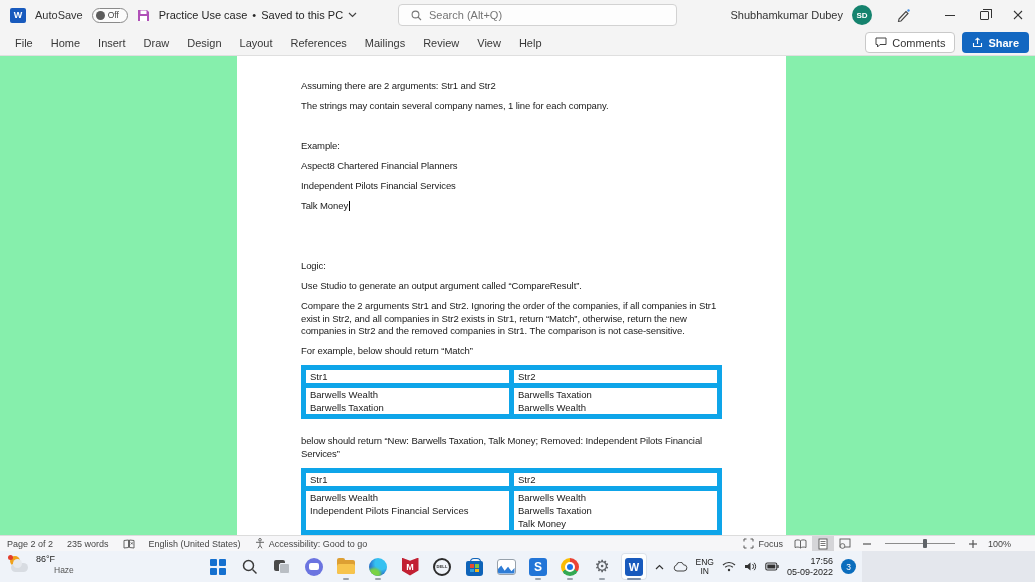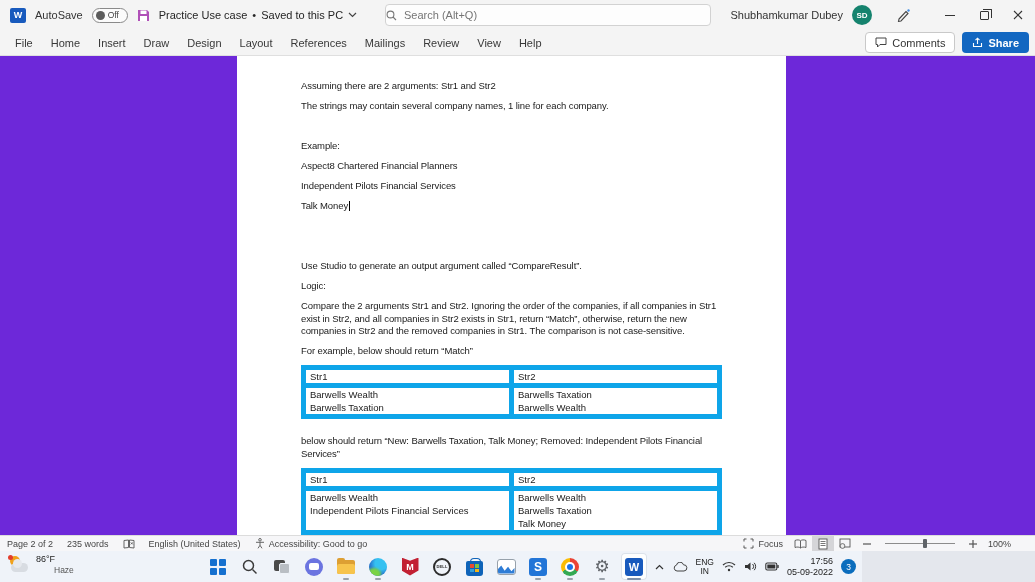--- a/index.html
+++ b/index.html
@@ -9,40 +9,40 @@
   
   .titlebar { position:absolute; left:0; top:0; width:1035px; height:30px; background:#f4f4f4; display:flex; align-items:center; }
   .tb-left { display:flex; align-items:center; gap:9px; padding-left:10px; }
   .word-tile { width:16px; height:15px; background:#185abd; border-radius:2px; color:#fff; font-size:9px; font-weight:bold; display:flex; align-items:center; justify-content:center; }
   .autosave-label { font-size:11px; color:#333; }
   .toggle { width:36px; height:15px; border:1px solid #8a8a8a; border-radius:8px; background:#fbfbfb; display:flex; align-items:center; padding:0 3px; gap:3px; cursor:pointer; }
   .toggle-knob { width:9px; height:9px; border-radius:50%; background:#5c5c5c; }
   .toggle-text { font-size:8.5px; color:#444; }
   .save-ic { width:13px; height:13px; position:relative; }
   .title-group { display:flex; align-items:center; gap:5px; font-size:11px; color:#252525; cursor:pointer; }
-  .search-box { position:absolute; left:385px; top:4px; width:326px; height:22px; background:#fdfdfd; border:1px solid #d2d2d2; border-radius:4px; display:flex; align-items:center; padding:0 0; gap:7px; }
+  .search-box { position:absolute; left:398px; top:4px; width:279px; height:22px; background:#fdfdfd; border:1px solid #d2d2d2; border-radius:4px; display:flex; align-items:center; padding:0 12px; gap:7px; }
   .search-box input { border:none; outline:none; background:transparent; font-size:11px; color:#555; width:220px; font-family:"Liberation Sans", sans-serif; }
   .tb-right { position:absolute; right:0; top:0; height:30px; display:flex; align-items:center; }
   .user-name { font-size:11px; color:#333; margin-right:9px; cursor:pointer; }
   .avatar { width:20px; height:20px; border-radius:50%; background:#15836e; color:#fff; font-size:8px; font-weight:bold; display:flex; align-items:center; justify-content:center; margin-right:24px; cursor:pointer; }
   .pen-btn { margin-right:22px; cursor:pointer; display:flex; }
   .winctl { width:34px; height:30px; display:flex; align-items:center; justify-content:center; cursor:pointer; }
   .min-bar { width:10px; height:1px; background:#333; }
   .restore-box { width:9px; height:9px; border:1px solid #333; border-radius:1px; position:relative; }
   .restore-box::before { content:""; position:absolute; left:2px; top:-3px; width:8px; height:8px; border-top:1px solid #333; border-right:1px solid #333; border-radius:0 1px 0 0; }
 
   
   .tabsrow { position:absolute; left:0; top:30px; width:1035px; height:26px; background:#f4f4f4; border-bottom:1px solid #dfdfdf; display:flex; align-items:center; }
   .tab { font-size:11px; color:#383838; padding:0 9px; height:26px; display:flex; align-items:center; cursor:pointer; }
   .ribbon-right { position:absolute; right:6px; top:2px; display:flex; align-items:center; gap:7px; }
   .comments-btn { height:21px; background:#fff; border:1px solid #c9c9c9; border-radius:4px; display:flex; align-items:center; gap:5px; padding:0 9px; font-size:11px; color:#333; cursor:pointer; }
   .share-btn { height:21px; background:#1267c1; border-radius:4px; display:flex; align-items:center; gap:5px; padding:0 10px; font-size:11px; color:#fff; font-weight:bold; cursor:pointer; }
 
   
-  .canvas { position:absolute; left:0; top:56px; width:1035px; height:479px; background:#6d28d9; overflow:hidden;text-decoration:underline; }
+  .canvas { position:absolute; left:0; top:56px; width:1035px; height:479px; background:#86efac; overflow:hidden;text-decoration:underline; }
   .page { position:absolute; left:237px; top:0; width:549px; height:479px; background:#fff; padding:24px 64px 0 64px; }
   .doc-p { font-size:9.5px; line-height:12.5px; letter-spacing:-0.1px; color:#1a1a1a; margin:0 0 7.5px 0; cursor:text; }
   .spacer { height:20px; }
   .caret { display:inline-block; width:1px; height:10px; background:#000; vertical-align:-2px; margin-left:1px; }
   .doc-table { width:421px; border-collapse:collapse; margin:0 0 7.5px 0; }
   .doc-table td, .doc-table th { border:5px solid #0ea5e9; font-size:9.5px; line-height:13px; color:#1a1a1a; text-align:left; font-weight:normal; padding:0 4px; vertical-align:top; width:50%; cursor:text; }
   .gap-before { margin-top:16px; }
 
   
   .statusbar { position:absolute; left:0; top:535px; width:1035px; height:16px; background:#f6f6f8; border-top:1px solid #dcdcdc; display:flex; align-items:center; font-size:9px; color:#454545; }
@@ -208,22 +208,22 @@
     <div class="page">
       <div class="doc-p">Assuming there are 2 arguments: Str1 and Str2</div>
       <div class="doc-p">The strings may contain several company names, 1 line for each company.</div>
       <div class="spacer"></div>
       <div class="doc-p">Example:</div>
       <div class="doc-p">Aspect8 Chartered Financial Planners</div>
       <div class="doc-p">Independent Pilots Financial Services</div>
       <div class="doc-p"><span>Talk Money</span><span class="caret"></span></div>
       <div class="spacer"></div>
       <div class="spacer"></div>
+      <div class="doc-p">Logic:</div>
       <div class="doc-p">Use Studio to generate an output argument called “CompareResult”.</div>
-      <div class="doc-p">Logic:</div>
       <div class="doc-p">Compare the 2 arguments Str1 and Str2. Ignoring the order of the companies, if all companies in Str1 exist in Str2, and all companies in Str2 exists in Str1, return “Match”, otherwise, return the new companies in Str2 and the removed companies in Str1. The comparison is not case-sensitive.</div>
       <div class="doc-p">For example, below should return “Match”</div>
 
       <table class="doc-table">
         <tbody>
             <tr>
           <th>Str1</th>
           <th>Str2</th>
         </tr>
         <tr>

